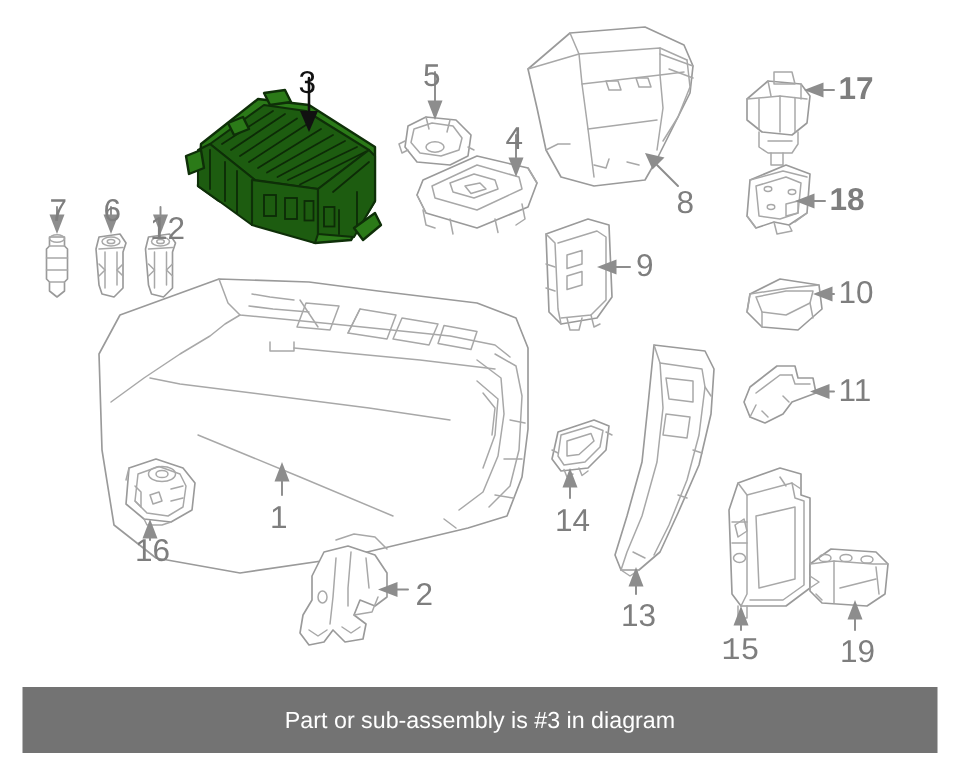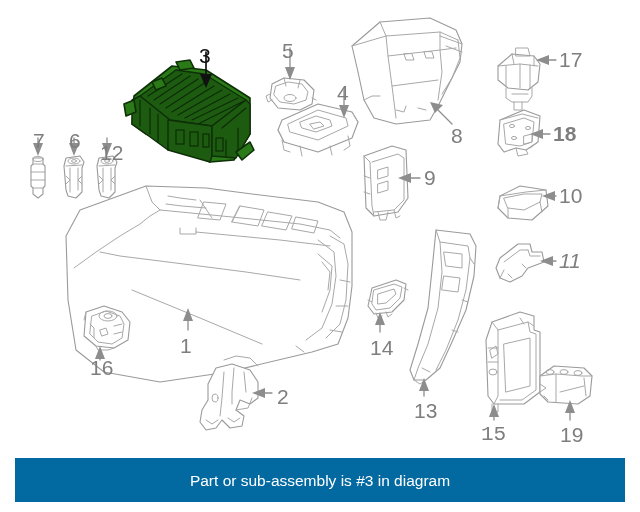--- a/index.html
+++ b/index.html
@@ -97,21 +97,21 @@
   .callout-label.highlighted {
     color: #111111;
   }
 
   #banner {
     position: absolute;
     left: 15px;
     top: 458px;
     width: 610px;
     height: 44px;
-    background: #0369a1;
+    background: #737373;
     box-sizing: border-box;
     display: flex;
     flex-direction: row;
     align-items: center;
     justify-content: center;
   }
   #banner .banner-line {
     color: #ffffff;
     font-family: "Liberation Sans", sans-serif;
     font-size: 15.5px;
@@ -496,27 +496,27 @@
   <div class="callout-label" style="left:180px;  top:335px;">1</div>
   <div class="callout-label" style="left:277px;  top:386px;">2</div>
   <div class="callout-label highlighted" style="left:199px;  top:45px;">3</div>
   <div class="callout-label" style="left:337px;  top:82px;">4</div>
   <div class="callout-label" style="left:282px;  top:40px;">5</div>
   <div class="callout-label" style="left:69px;   top:130px;">6</div>
   <div class="callout-label" style="left:33px;   top:130px;">7</div>
   <div class="callout-label" style="left:451px;  top:125px;">8</div>
   <div class="callout-label" style="left:424px;  top:167px;">9</div>
   <div class="callout-label" style="left:559px;  top:185px;">10</div>
-  <div class="callout-label" style="left:559px;  top:250px;font-style:italic;">11</div>
+  <div class="callout-label" style="left:559px;  top:250px;">11</div>
   <div class="callout-label" style="left:100px;  top:130px;margin-top:12px;">12</div>
   <div class="callout-label" style="left:414px;  top:400px;text-align:center;">13</div>
   <div class="callout-label" style="left:370px;  top:337px;">14</div>
   <div class="callout-label" style="left:481px;  top:424px;font-family:Liberation Mono, monospace;">15</div>
   <div class="callout-label" style="left:90px;   top:357px;">16</div>
-  <div class="callout-label" style="left:559px;  top:49px;">17</div>
+  <div class="callout-label" style="left:559px;  top:49px;font-weight:bold;">17</div>
   <div class="callout-label" style="left:553px;  top:123px;font-weight:bold;">18</div>
   <div class="callout-label" style="left:560px;  top:424px;">19</div>
 
   <div id="banner">
     <div class="banner-line">Part or sub-assembly is #3 in diagram</div>
   </div>
 
 </div>
 
 </body></html>

